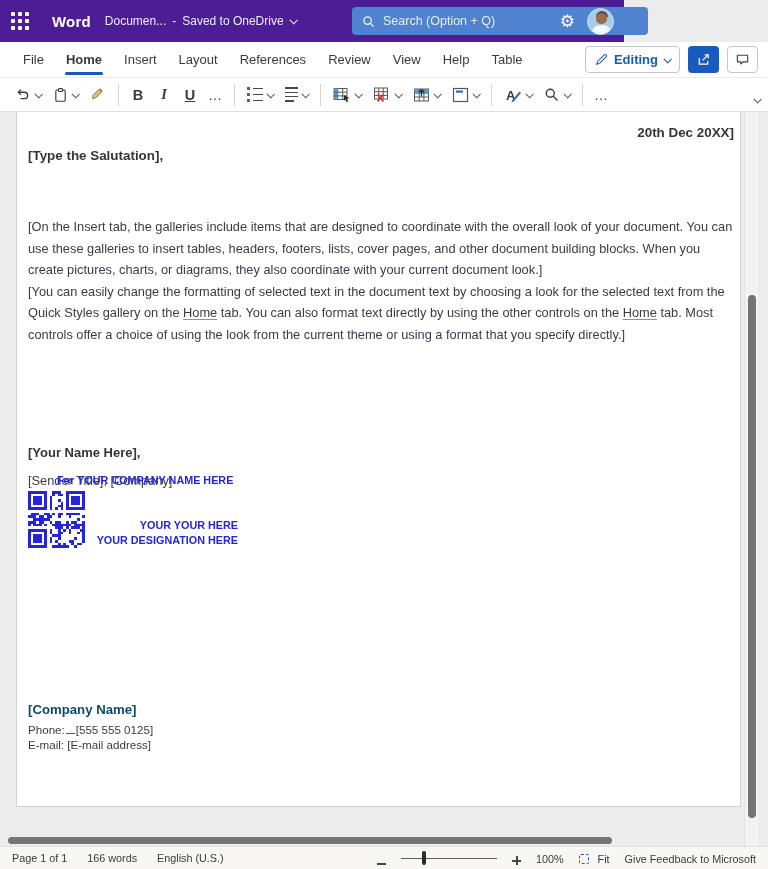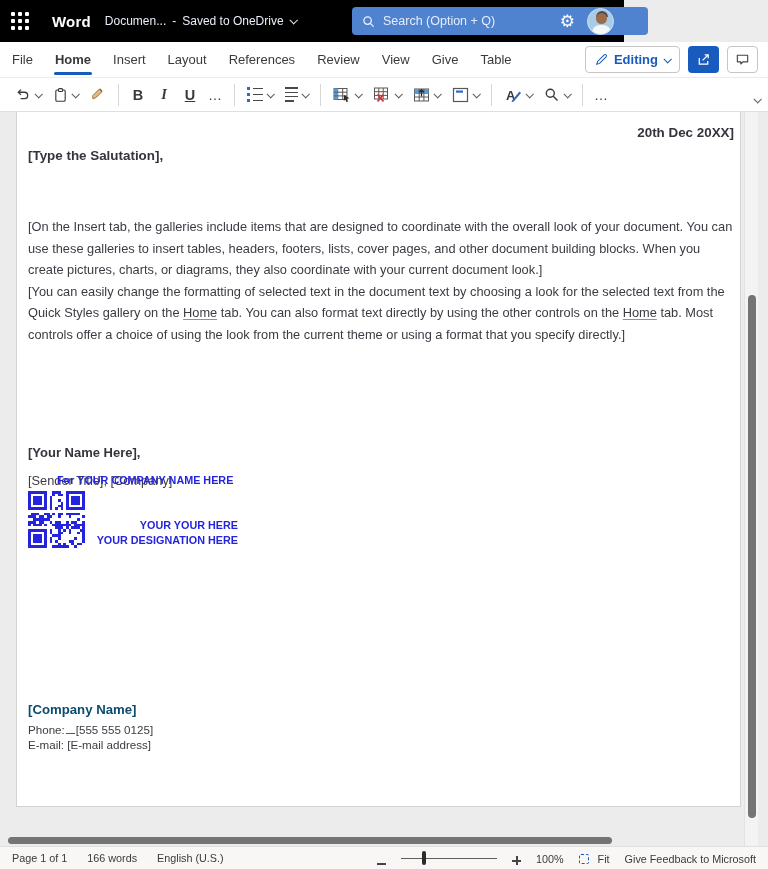--- a/index.html
+++ b/index.html
@@ -1,39 +1,39 @@
 <!DOCTYPE html>
 <html><head>
 <meta charset="utf-8">
 <style>
   * { margin:0; padding:0; box-sizing:border-box; }
   html,body { width:768px; height:869px; overflow:hidden; }
   body { font-family:"Liberation Sans", sans-serif; background:#ececec; position:relative; }
 
   
-  .titlebar { position:absolute; top:0; left:0; width:624px; height:42px; background:#000000; display:flex; align-items:center; }
+  .titlebar { position:absolute; top:0; left:0; width:624px; height:42px; background:#4c1d95; display:flex; align-items:center; }
   .waffle { width:40px; height:42px; display:flex; align-items:center; justify-content:center; cursor:pointer; }
   .waffle-grid { display:grid; grid-template-columns:repeat(3,4px); grid-template-rows:repeat(3,4px); gap:3px; }
   .waffle-grid span { width:4px; height:4px; background:#fff; border-radius:1px; }
   .app-name { color:#fff; font-size:15px; font-weight:700; margin:0 14px 0 12px; letter-spacing:.2px; }
   .doc-title { color:#e8eef9; font-size:12px; display:flex; align-items:center; gap:6px; }
   .chev { display:inline-block; width:6px; height:6px; border-right:1.4px solid #5f5e5c; border-bottom:1.4px solid #5f5e5c; transform:rotate(45deg) translateY(-1px); }
   .chev.white { border-color:#dfe8f7; }
   .chev.blue { border-color:#185ABD; }
   .search-pill { position:absolute; left:352px; top:7px; width:296px; height:28px; background:#4f82cf; border-radius:4px; display:flex; align-items:center; padding:4px 10px; gap:8px; cursor:text; }
   .search-pill .ph { color:#e6edf9; font-size:12.5px; }
   .tb-right { position:absolute; right:0; top:0; height:42px; display:flex; align-items:center; gap:12px; padding-right:10px; }
   .gear { color:#fff; font-family:"DejaVu Sans",sans-serif; font-size:17px; cursor:pointer; line-height:1; }
   .avatar { width:27px; height:27px; border-radius:50%; background:#a8cbe8; position:relative; overflow:hidden; cursor:pointer; border:1px solid #cfe0f2; }
   .avatar .head { position:absolute; top:4px; left:8px; width:11px; height:11px; border-radius:50%; background:#9c6b4a; }
   .avatar .hair { position:absolute; top:2.5px; left:7.5px; width:12px; height:6px; border-radius:6px 6px 0 0; background:#4c4c50; }
   .avatar .shirt { position:absolute; bottom:-3px; left:4px; width:19px; height:12px; border-radius:8px 8px 0 0; background:#f5f6f8; }
 
   
-  .menubar { position:absolute; top:42px; left:0; width:768px; height:36px; background:#fff; border-bottom:1px solid #edebe9; display:flex; align-items:center; padding-left:1px; }
+  .menubar { position:absolute; top:42px; left:0; width:768px; height:36px; background:#fff; border-bottom:1px solid #edebe9; display:flex; align-items:center; padding-left:12px; }
   .mtab { font-size:13px; color:#3b3a39; padding:0 11px; height:36px; display:flex; align-items:center; cursor:pointer; position:relative; }
   .mtab.active { font-weight:700; }
   .mtab.active::after { content:""; position:absolute; left:10px; right:10px; bottom:3px; height:3px; background:#185ABD; border-radius:2px; }
   .menu-right { margin-left:auto; display:flex; align-items:center; gap:8px; padding-right:10px; }
   .editing-btn { display:flex; align-items:center; gap:6px; border:1px solid #c8c6c4; border-radius:4px; height:27px; padding:0 9px; background:#fff; cursor:pointer; color:#185ABD; font-size:13px; font-weight:600; }
   .icon-btn { width:31px; height:27px; border-radius:4px; display:flex; align-items:center; justify-content:center; cursor:pointer; }
   .icon-btn.primary { background:#185ABD; }
   .icon-btn.outline { background:#fff; border:1px solid #c8c6c4; }
 
   
@@ -134,21 +134,21 @@
 </div>
 
 <div class="menubar">
   <div class="mtab">File</div>
   <div class="mtab active">Home</div>
   <div class="mtab">Insert</div>
   <div class="mtab">Layout</div>
   <div class="mtab">References</div>
   <div class="mtab">Review</div>
   <div class="mtab">View</div>
-  <div class="mtab">Give</div>
+  <div class="mtab">Help</div>
   <div class="mtab">Table</div>
   <div class="menu-right">
     <div class="editing-btn">
       <svg width="13" height="13" viewBox="0 0 16 16">
         <path d="M2.2 13.8 L3.2 10.4 L11.3 2.3 a1.7 1.7 0 0 1 2.4 2.4 L5.6 12.8 Z" fill="none" stroke="#185ABD" stroke-width="1.3"></path>
       </svg>
       <span>Editing</span>
       <span class="chev blue"></span>
     </div>
     <div class="icon-btn primary">

